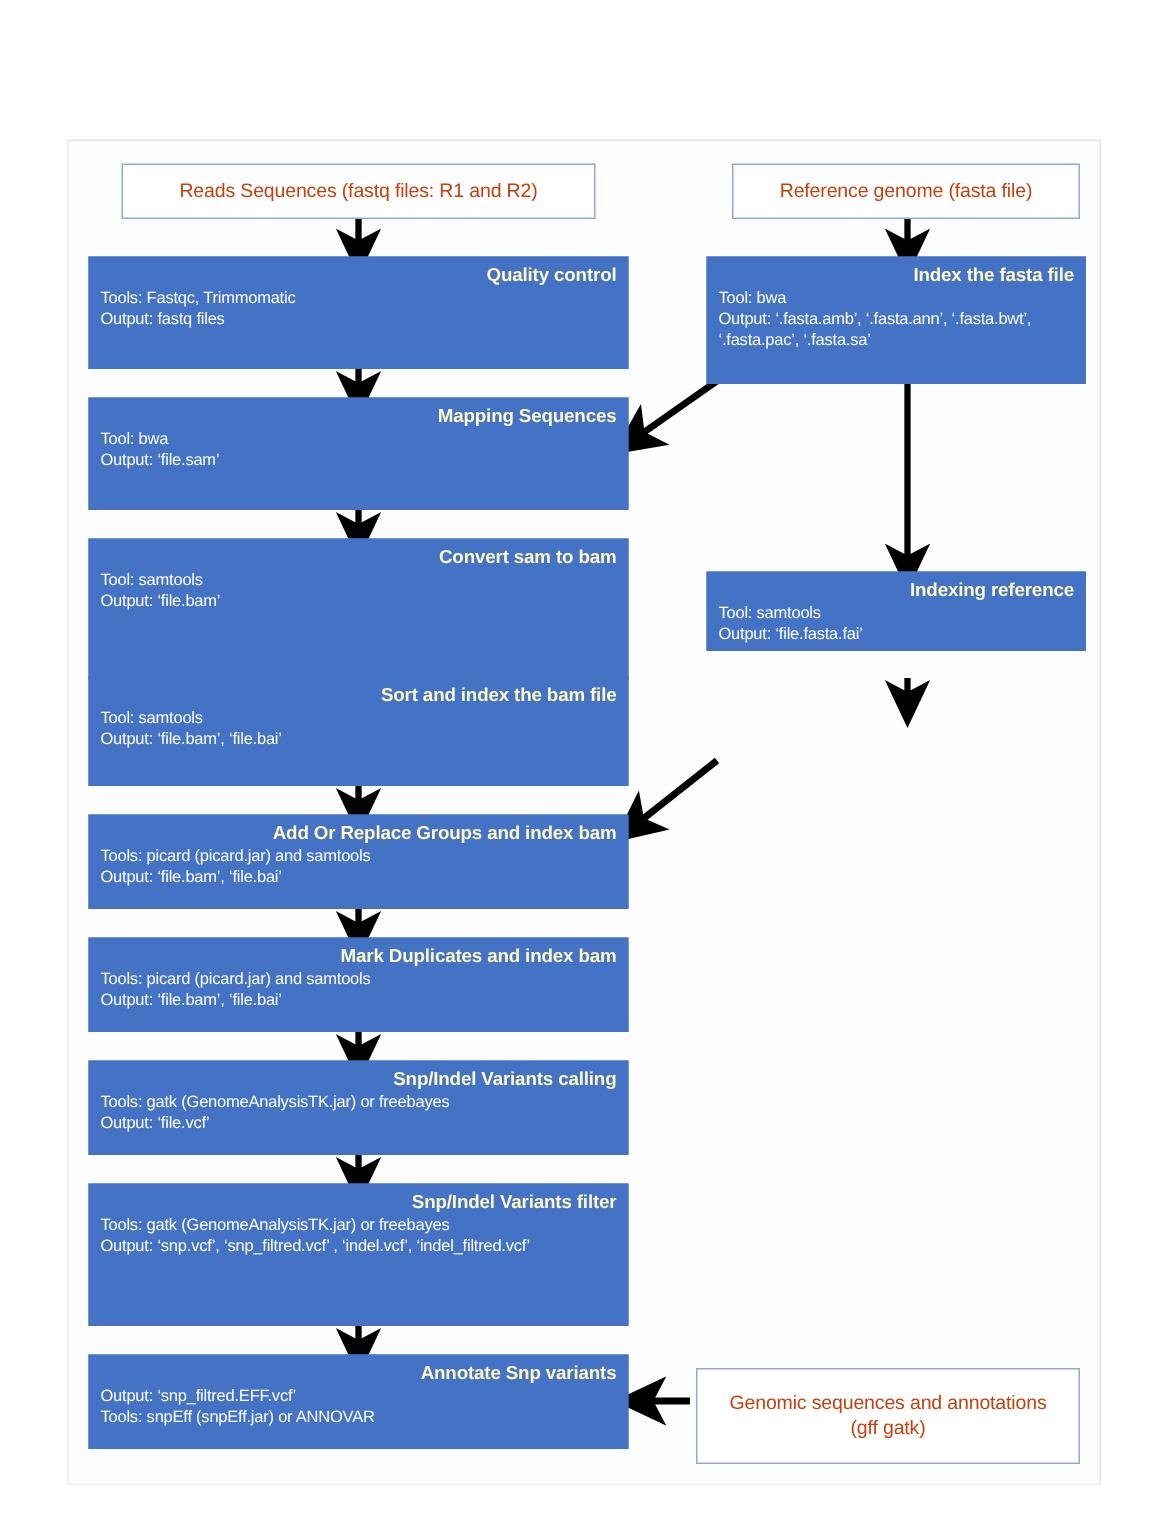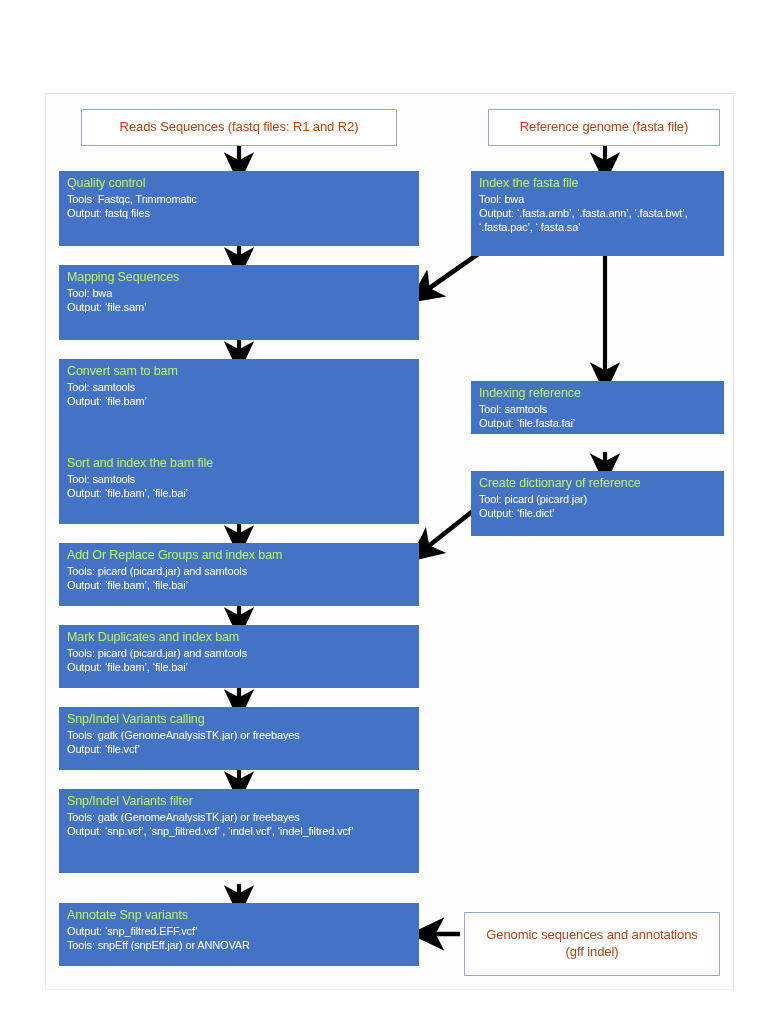--- a/index.html
+++ b/index.html
@@ -54,23 +54,23 @@
   .node.plain {
     background: #ffffff;
     border: 1px solid #8FAADC;
     display: flex;
     align-items: center;
     justify-content: center;
     text-align: center;
   }
   .node-title {
     display: block;
-    text-align: left;
-    color: #bef264;
-    font-weight: normal;
+    text-align: right;
+    color: #fef9c3;
+    font-weight: bold;
     font-size: 12.5px;
     line-height: 1.22;
     letter-spacing: -0.1px;
     margin-bottom: 1px;
   }
   .node-line {
     display: block;
     color: #ffffff;
     font-size: 11px;
     line-height: 1.28;
@@ -179,21 +179,21 @@
         <span class="node-line">Tools: picard (picard.jar) and samtools</span>
         <span class="node-line">Output: ‘file.bam’, ‘file.bai’</span>
       </div>
 
       <div class="node blue" style="left:13px; top:613px; width:360px; height:63px;">
         <span class="node-title">Snp/Indel Variants  calling</span>
         <span class="node-line">Tools: gatk (GenomeAnalysisTK.jar) or freebayes</span>
         <span class="node-line">Output: ‘file.vcf’</span>
       </div>
 
-      <div class="node blue" style="left:13px; top:695px; width:360px; height:84px;">
+      <div class="node blue" style="left:13px; top:695px; width:360px; height:95px;">
         <span class="node-title">Snp/Indel Variants  filter</span>
         <span class="node-line">Tools: gatk (GenomeAnalysisTK.jar) or freebayes</span>
         <span class="node-line wrap">Output: ‘snp.vcf’, ‘snp_filtred.vcf’ , ‘indel.vcf’, ‘indel_filtred.vcf’</span>
       </div>
 
       <div class="node blue" style="left:13px; top:809px; width:360px; height:63px;">
         <span class="node-title">Annotate Snp variants</span>
         <span class="node-line">Output: ‘snp_filtred.EFF.vcf’</span>
         <span class="node-line">Tools: snpEff (snpEff.jar) or ANNOVAR</span>
       </div>
@@ -203,26 +203,21 @@
         <span class="node-line">Tool: bwa</span>
         <span class="node-line wrap">Output: ‘.fasta.amb’, ‘.fasta.ann’, ‘.fasta.bwt’, ‘.fasta.pac’, ‘.fasta.sa’</span>
       </div>
 
       <div class="node blue" style="left:425px; top:287px; width:253px; height:53px;">
         <span class="node-title">Indexing reference</span>
         <span class="node-line">Tool: samtools</span>
         <span class="node-line">Output: ‘file.fasta.fai’</span>
       </div>
 
-      <div class="node blue" style="left:425px; top:377px; width:253px; height:65px;">
-        <span class="node-title">Create dictionary of reference</span>
-        <span class="node-line">Tool: picard (picard.jar)</span>
-        <span class="node-line">Output: ‘file.dict’</span>
-      </div>
 
       <div class="node plain" style="left:418px; top:818px; width:256px; height:64px; flex-direction:column;">
         <span class="plain-text">Genomic sequences and annotations</span>
-        <span class="plain-text">(gff indel)</span>
+        <span class="plain-text">(gff gatk)</span>
       </div>
 
     </div>
   </div>
 </div>
 
 </body></html>

